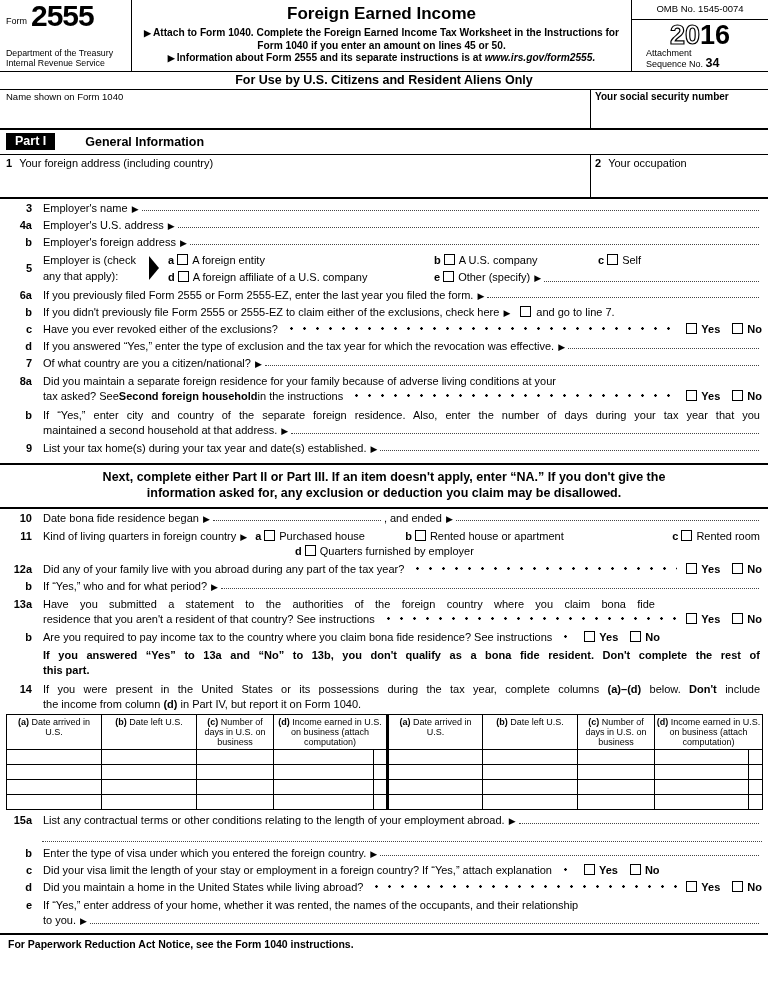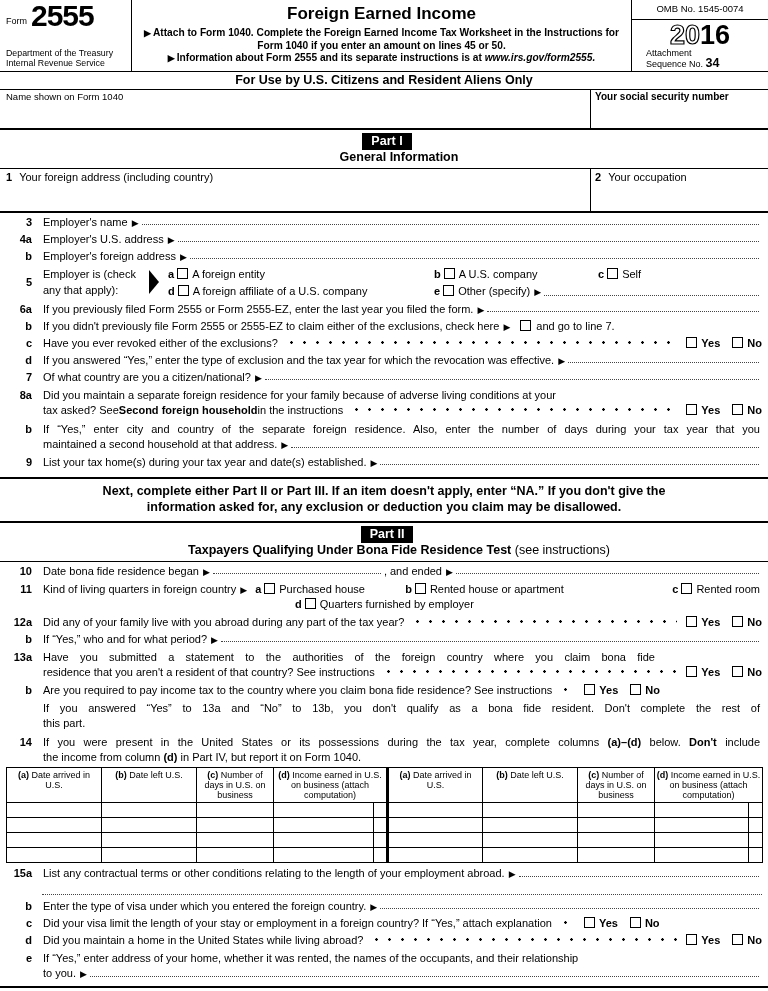--- a/index.html
+++ b/index.html
@@ -27,21 +27,21 @@
   .attach .seqnum { font-size:12.5px; font-weight:bold; }
 
   .useband { border-bottom:1px solid #000; text-align:center; font-weight:bold;
              font-size:12.5px; padding:1px 0 2px; }
 
   .namerow { display:flex; border-bottom:2px solid #000; min-height:40px; }
   .namecell { flex:1; font-size:9.5px; padding:1px 0 1px 6px; }
   .ssncell { width:178px; border-left:1px solid #000; font-weight:bold; font-size:10px; padding:1px 4px; }
 
   
-  .parthdr { display:flex; align-items:center; padding:3px 0 4px; border-bottom:1.5px solid #000;flex-direction:column; }
+  .parthdr { display:flex; align-items:center; padding:3px 0 4px; border-bottom:1.5px solid #000; }
   .partbox { background:#000; color:#fff; font-weight:bold; font-size:12.5px;
              padding:1px 9px 2px; margin-left:6px; white-space:nowrap; }
   .parttitle { font-weight:bold; font-size:12.5px; margin-left:30px;text-align:right; }
   .parttitle .sub { font-weight:normal; }
 
   .box12 { display:flex; border-bottom:2px solid #000; min-height:44px; }
   .cell1 { flex:1; padding:2px 0 2px 6px; }
   .cell2 { width:178px; border-left:1px solid #000; padding:2px 4px; }
   .cellnum { font-weight:bold; margin-right:7px; }
 
@@ -59,21 +59,21 @@
           background-image:radial-gradient(circle, #000 1.1px, transparent 1.5px);
           background-size:13px 5px; background-repeat:repeat-x; background-position:0 60%; }
   .leadshort { flex:0 0 16px; }
   .cb { width:11px; height:11px; border:1.2px solid #000; display:inline-block;
         flex-shrink:0; align-self:center; background:#fff; }
   .yn { display:flex; align-items:center; font-weight:bold; margin-left:2px; white-space:nowrap; }
   .yn .lab { margin:0 0 0 4px; }
   .yn .cb2 { margin-left:12px; }
   .j2 { flex:1; white-space:normal; text-align:justify; text-align-last:justify; margin-right:2px; }
   .j1 { width:612px; white-space:normal; text-align:justify; text-align-last:justify; }
-  .boldnote { font-weight:normal; }
+  .boldnote { font-weight:bold; }
 
   
   .l5 { display:flex; padding:1px 6px; align-items:center; }
   .l5lab { width:102px; line-height:16px; }
   .bigar { width:0; height:0; border-left:10px solid #000; border-top:12px solid transparent;
            border-bottom:12px solid transparent; margin:0 9px 0 4px; flex-shrink:0; }
   .l5opts { flex:1; }
   .l5r { display:flex; align-items:center; height:17px; }
   .opt { display:flex; align-items:center; white-space:nowrap; }
   .optl { font-weight:bold; margin-right:3px; }
@@ -299,24 +299,20 @@
     <span class="n">9</span>
     <span class="qt">List your tax home(s) during your tax year and date(s) established.</span>
     <span class="ari"></span>
     <span class="fill"></span>
   </div>
 
   <div class="noticeblk">
     <div class="noticetext">Next, complete either Part II or Part III. If an item doesn't apply, enter “NA.” If you don't give the information asked for, any exclusion or deduction you claim may be disallowed.</div>
   </div>
 
-  <div class="parthdr">
-    <span class="partbox">Part II</span>
-    <span class="parttitle"><span>Taxpayers Qualifying Under Bona Fide Residence Test</span><span class="sub"> (see instructions)</span></span>
-  </div>
 
   <div class="ql">
     <span class="n">10</span>
     <span class="qt">Date bona fide residence began</span>
     <span class="ari"></span>
     <span class="fill fillfix"></span>
     <span class="qt">, and ended</span>
     <span class="ari"></span>
     <span class="fill"></span>
   </div>

